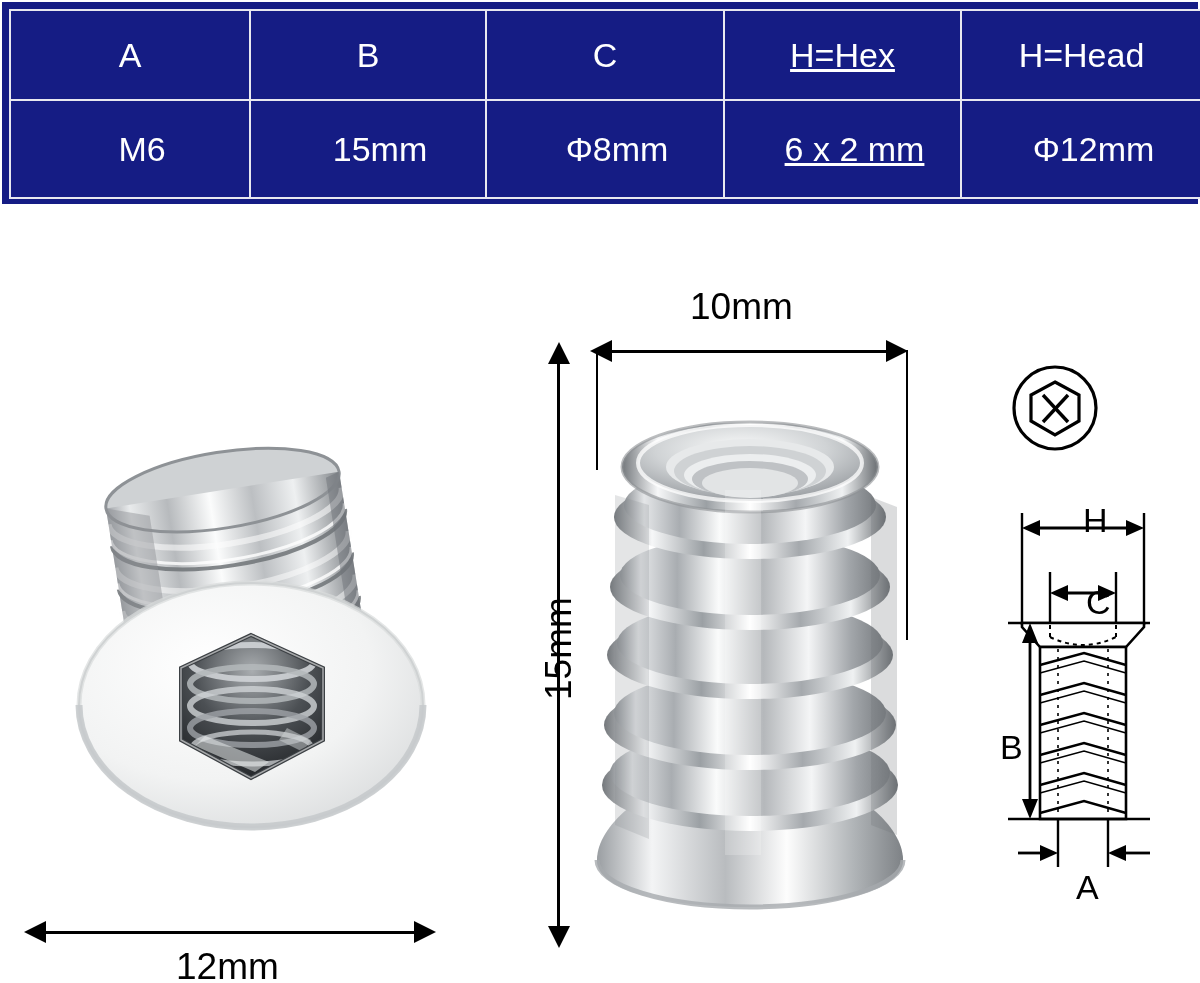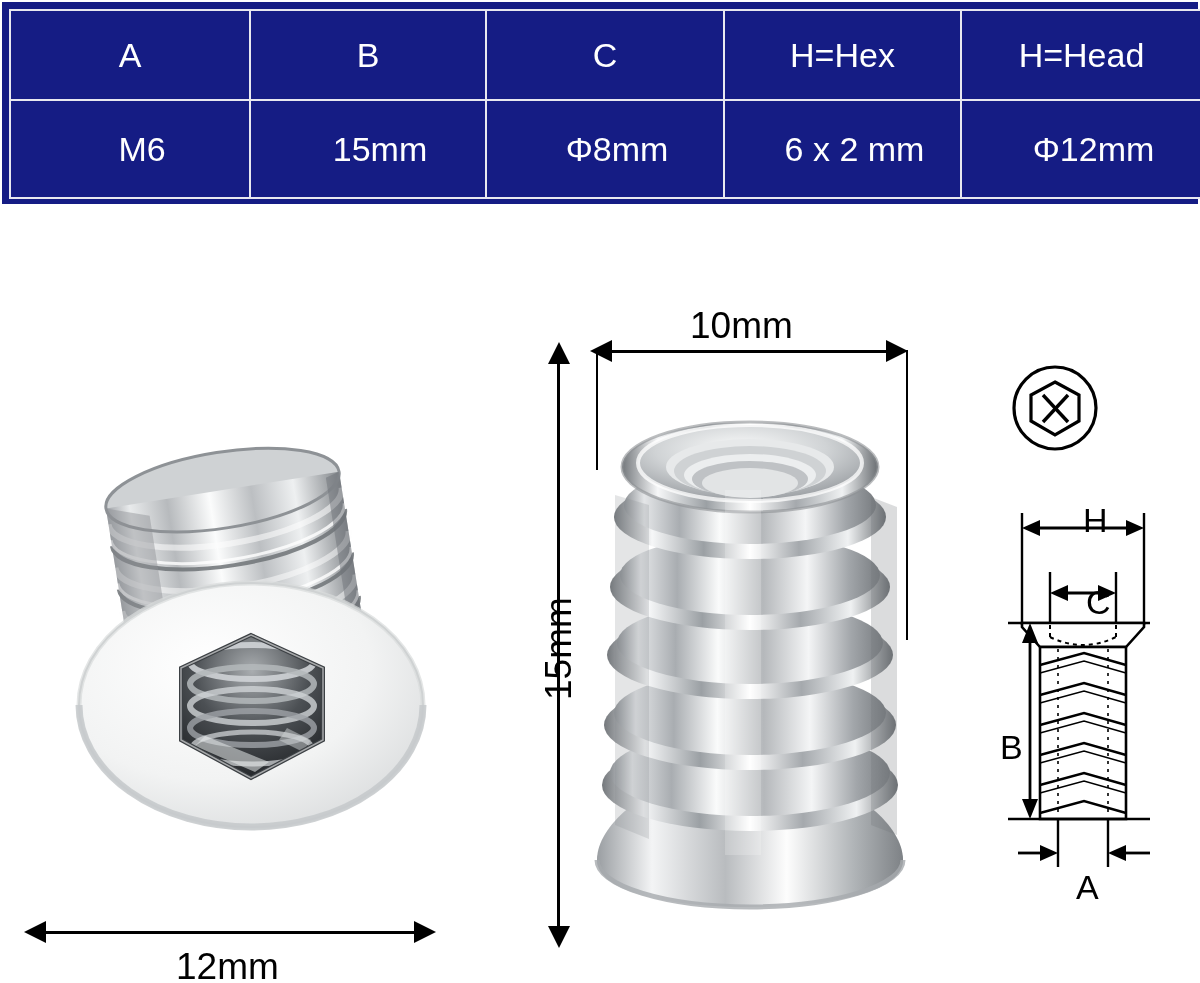--- a/index.html
+++ b/index.html
@@ -32,21 +32,21 @@
     vertical-align: middle;
     color: #ffffff;
     background: #151c84;
     padding: 0;
   }
   .spec-table tr.head-row td { height: 88px; font-size: 34px; }
   .spec-table tr.val-row  td { height: 96px; font-size: 34px; padding-left: 24px; }
   .spec-table td.c1 { width: 238px; }
   .spec-table td.c2 { width: 234px; }
   .spec-table td.c3 { width: 236px; }
-  .spec-table td.c4 { width: 235px; }
+  .spec-table td.c4 { width: 235px; text-decoration: underline; }
   .spec-table td.c5 { width: 239px; }
 
   
   .dim-line-h { position: absolute; height: 3px; background: #000; }
   .dim-line-v { position: absolute; width: 3px; background: #000; }
   .ext-line-v { position: absolute; width: 2px; background: #000; }
   .arrow { position: absolute; width: 0; height: 0; }
   .arrow.left  { border-top: 11px solid transparent; border-bottom: 11px solid transparent; border-right: 22px solid #000; }
   .arrow.right { border-top: 11px solid transparent; border-bottom: 11px solid transparent; border-left: 22px solid #000; }
   .arrow.up    { border-left: 11px solid transparent; border-right: 11px solid transparent; border-bottom: 22px solid #000; }
@@ -259,21 +259,21 @@
     <path d="M296,142 L296,470 L322,480 L322,152 Z" fill="#6f7377" opacity="0.25"></path>
     <path d="M150,135 L150,500 L186,500 L186,135 Z" fill="#ffffff" opacity="0.20"></path>
   </svg>
 
   <div>
     <div class="dim-line-h" style="left:596px; top:350px; width:306px;"></div>
     <div class="arrow left" style="left:590px; top:340px;"></div>
     <div class="arrow right" style="left:886px; top:340px;"></div>
     <div class="ext-line-v" style="left:596px; top:350px; height:120px;"></div>
     <div class="ext-line-v" style="left:906px; top:350px; height:290px;"></div>
-    <div class="dim-label" style="left:690px; top:307px;">10mm</div>
+    <div class="dim-label" style="left:690px; top:288px;">10mm</div>
   </div>
 
   <div>
     <div class="dim-line-v" style="left:557px; top:358px; height:570px;"></div>
     <div class="arrow up" style="left:548px; top:342px;"></div>
     <div class="arrow down" style="left:548px; top:926px;"></div>
     <div class="dim-label vert" style="left:540px; top:700px;">15mm</div>
   </div>
 
   <svg class="photo" style="left:1000px; top:365px; width:200px; height:540px;" viewBox="0 0 200 540">

